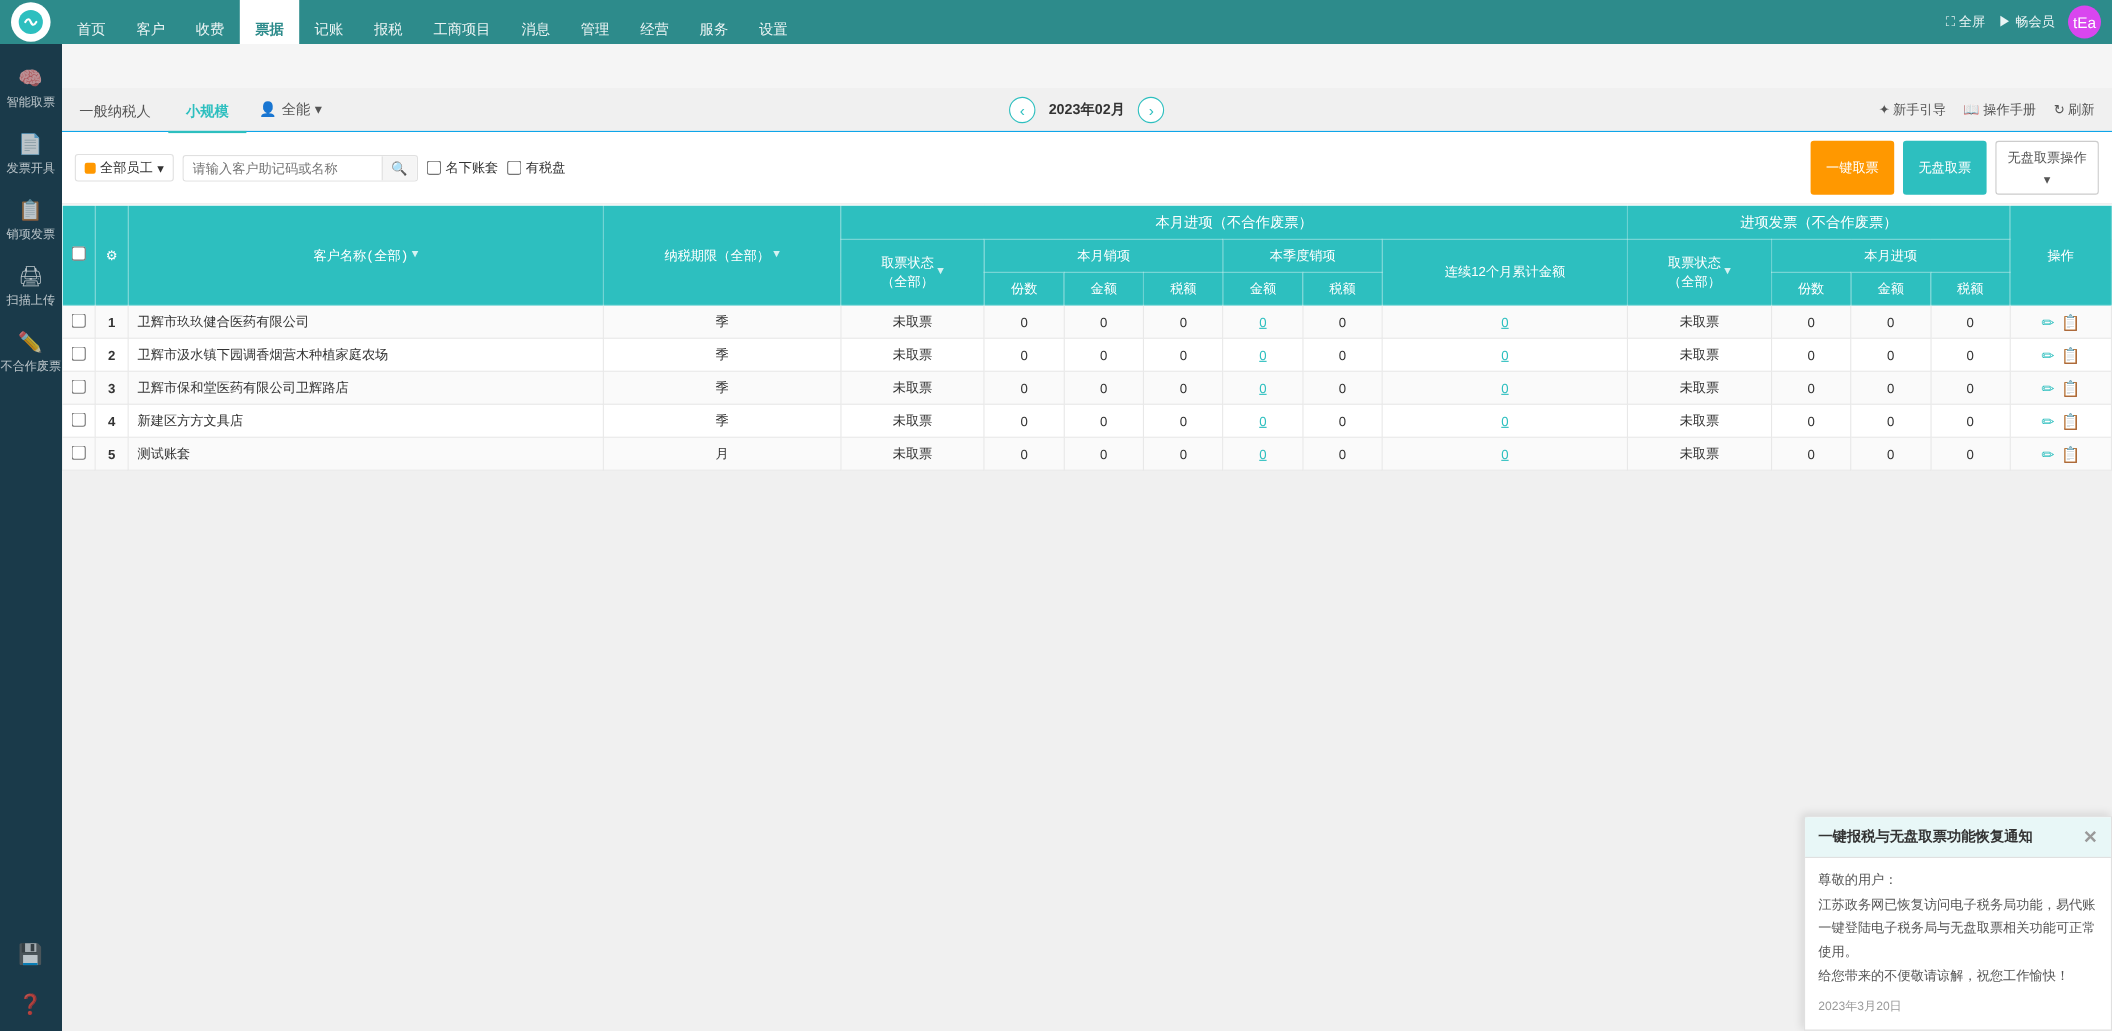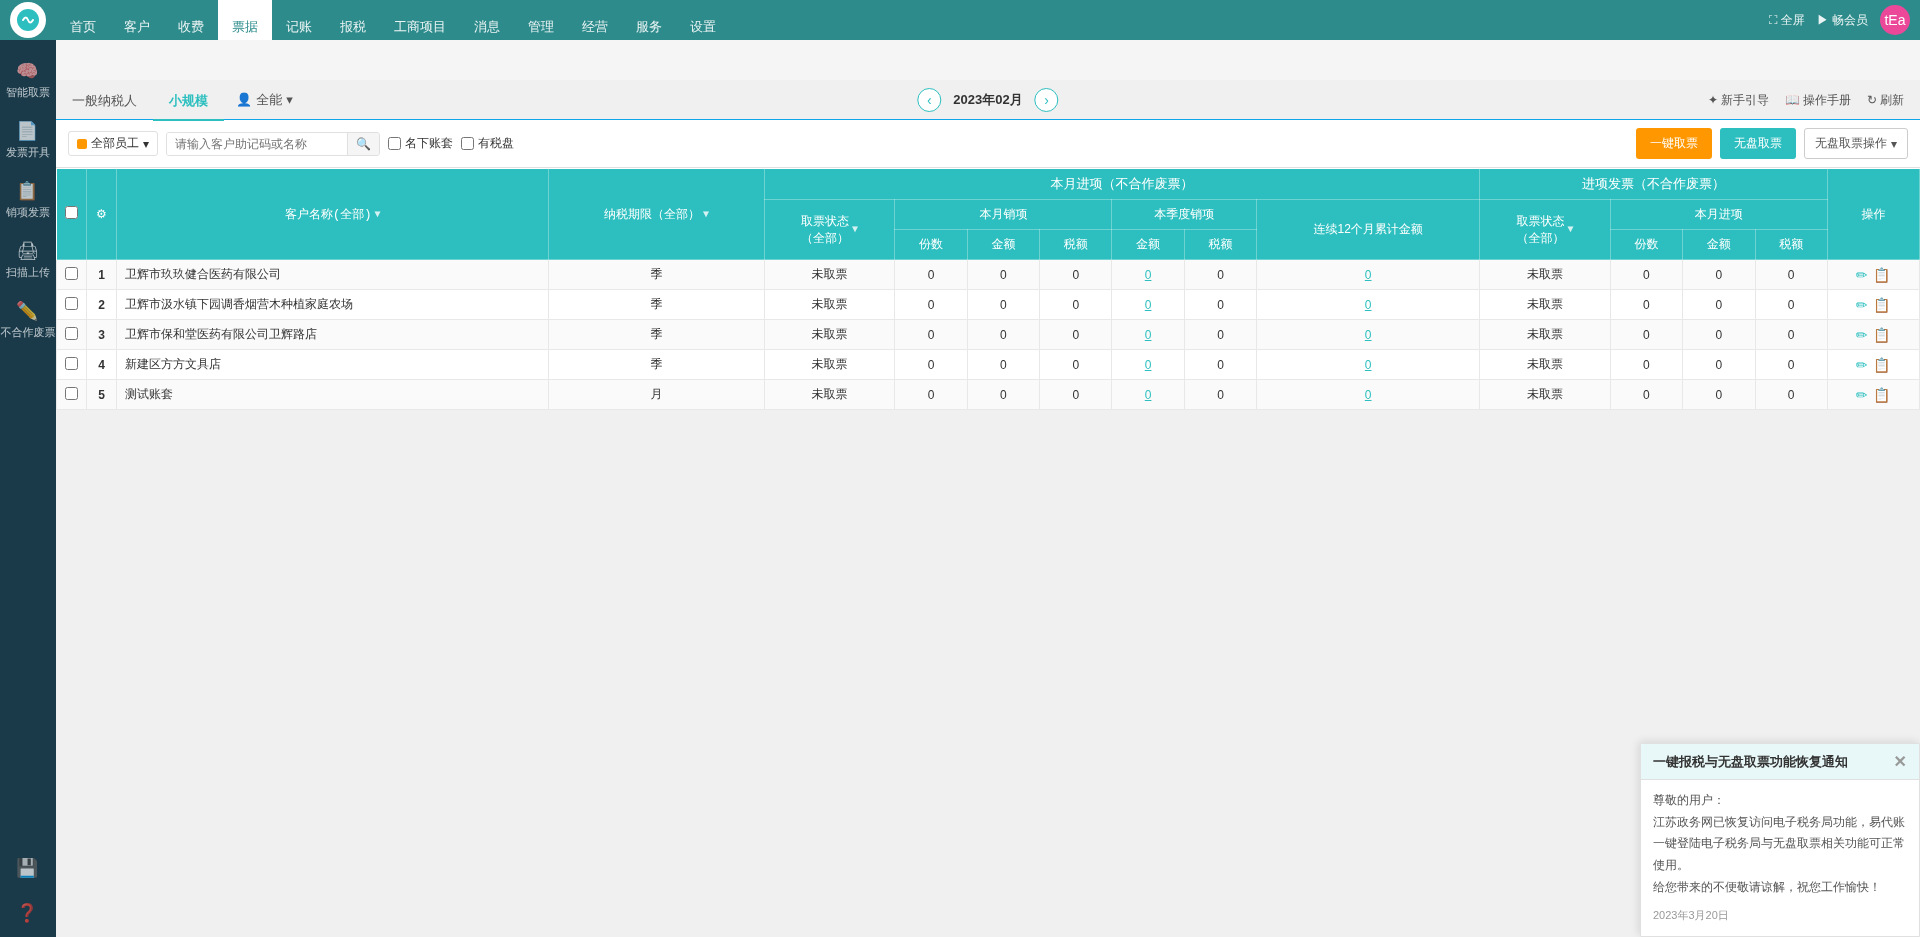--- a/index.html
+++ b/index.html
@@ -17,21 +17,21 @@
       background: #fff; border-radius: 50%;
       display: flex; align-items: center; justify-content: center;
       color: #2d8b8b; font-weight: bold; font-size: 14px;
     }
     .top-nav .nav-items { display: flex; flex: 1; }
     .top-nav .nav-item {
       padding: 7px 14px; height: 40px; line-height: 40px;
       cursor: pointer; font-size: 13px; color: rgba(255,255,255,0.9);
     }
     .top-nav .nav-item.active {
-      background: #fff; color: #2d8b8b; font-weight: normal; text-align: right;
+      background: #fff; color: #2d8b8b; font-weight: bold; text-align: right;
     }
     .top-nav .nav-right {
       display: flex; align-items: center; gap: 12px; font-size: 12px;
     }
     .top-nav .nav-right span { cursor: pointer; color: rgba(255,255,255,0.9); }
 
     
     .sidebar {
       position: fixed; left: 0; top: 40px; bottom: 0;
       width: 56px; background: #1a3a4a;
@@ -96,21 +96,21 @@
       background: #ff9800; color: #fff; border: none;
       padding: 6px 14px; border-radius: 3px; cursor: pointer; font-size: 12px;
     }
     .btn-teal {
       background: #2dbfbf; color: #fff; border: none;
       padding: 6px 14px; border-radius: 3px; cursor: pointer; font-size: 12px;
     }
     .btn-outline {
       background: #fff; color: #555; border: 1px solid #ccc;
       padding: 6px 10px; border-radius: 3px; cursor: pointer; font-size: 12px;
-      display: flex; align-items: center; gap: 4px;
+      display: flex; align-items: center; gap: 4px; flex-direction: column;
     }
     .period-btn {
       width: 24px; height: 24px; border-radius: 50%;
       background: #fff; border: 1px solid #2dbfbf;
       color: #2dbfbf; cursor: pointer; display: flex;
       align-items: center; justify-content: center; font-size: 14px;
     }
     .period-text { color: #333; font-size: 13px; font-weight: bold; }
 
     .tab-bar-inner {
@@ -187,21 +187,21 @@
     .top-action-item { display: flex; align-items: center; gap: 3px; cursor: pointer; color: #555; }
 
     .tab-section {
       background: #f0f0f0;
       display: flex; align-items: flex-start; padding: 0 0;
       height: 40px; position: relative; border-bottom: 1px solid #0ea5e9;
     }
 
     .avatar {
       width: 30px; height: 30px; border-radius: 50%;
-      background: #ec4899; display: flex; align-items: center; justify-content: center;
+      background: #d946ef; display: flex; align-items: center; justify-content: center;
       color: #fff; font-size: 14px; cursor: pointer;
     }
 
     
     ::-webkit-scrollbar { width: 6px; height: 6px; }
     ::-webkit-scrollbar-track { background: #f1f1f1; }
     ::-webkit-scrollbar-thumb { background: #ccc; border-radius: 3px; }
   </style>
 </head>
 <body>

